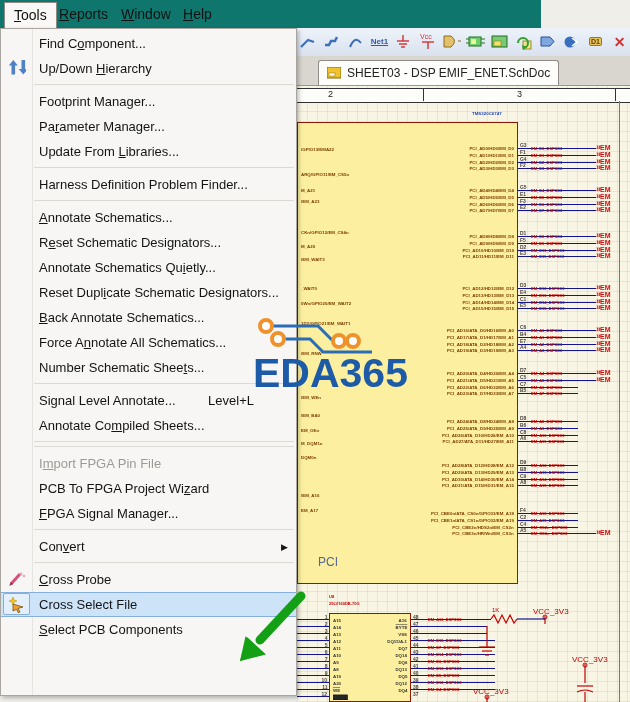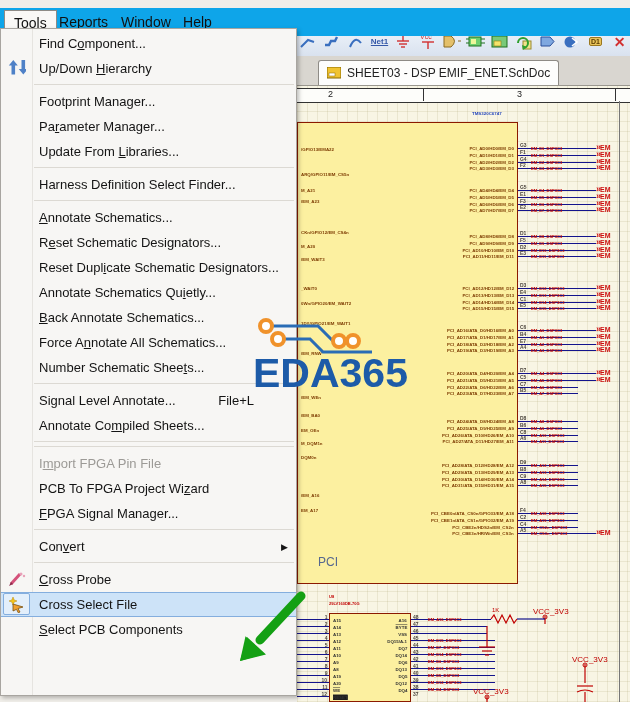--- a/index.html
+++ b/index.html
@@ -1,19 +1,19 @@
 <!DOCTYPE html>
 <html><head>
 <meta charset="utf-8">
 <style>
   html,body{margin:0;padding:0;}
   body{width:630px;height:702px;overflow:hidden;position:relative;background:#f0eee9;
        font-family:"Liberation Sans",sans-serif;-webkit-font-smoothing:antialiased;}
   
-  #menubar{position:absolute;left:0;top:8px;width:630px;height:28px;background:#0ea5e9;z-index:20;}
+  #menubar{position:absolute;left:0;top:0;width:541px;height:28px;background:#0f766e;z-index:20;}
   .mb-item{position:absolute;top:2px;height:24px;line-height:24px;padding:0 9px;font-size:14px;color:#111;}
   .mb-item u{text-decoration:underline;}
   .mb-item.open{background:#f9f8f6;border:1px solid #8e8b86;border-bottom:none;height:26px;}
   
   #toolbar{position:absolute;left:0;top:28px;width:630px;height:28px;z-index:8;
            background:linear-gradient(#eef3fa,#d9e2ef);border-bottom:1px solid #c2c8d2;}
   #toolbar .tbrow{position:absolute;left:298px;top:2px;display:flex;gap:5px;}
   .tb-icon{width:19px;height:23px;display:flex;align-items:center;justify-content:center;font-size:13px;}
   .tb-txt{font-size:8px;color:#3558a8;text-decoration:underline;font-weight:bold;}
   .tb-x{color:#d23030;font-weight:bold;font-size:14px;}
@@ -489,31 +489,31 @@
             <polygon points="5,16 5,6 2,6 7,0 12,6 9,6 9,16" transform="translate(-1,0) scale(.9)"></polygon>
             <polygon points="5,0 5,10 2,10 7,16 12,10 9,10 9,0" transform="translate(9,0) scale(.9)"></polygon>
           </g>
         </svg>
       </span><span>Up/Down <u>H</u>ierarchy</span></div>
     <div class="menu-sep"></div>
     <div class="mi"><span>Footprint Mana<u>g</u>er...</span></div>
     <div class="mi"><span>Pa<u>r</u>ameter Manager...</span></div>
     <div class="mi"><span>Update From <u>L</u>ibraries...</span></div>
     <div class="menu-sep"></div>
-    <div class="mi"><span>Harness Definition Select Finder...</span></div>
+    <div class="mi"><span>Harness Definition Problem Finder...</span></div>
     <div class="menu-sep"></div>
     <div class="mi"><span><u>A</u>nnotate Schematics...</span></div>
     <div class="mi"><span>R<u>e</u>set Schematic Designators...</span></div>
+    <div class="mi"><span>Annotate Schematics Qu<u>i</u>etly...</span></div>
     <div class="mi"><span>Reset Dupl<u>i</u>cate Schematic Designators...</span></div>
-    <div class="mi"><span>Annotate Schematics Qu<u>i</u>etly...</span></div>
     <div class="mi"><span><u>B</u>ack Annotate Schematics...</span></div>
     <div class="mi"><span>Force A<u>n</u>notate All Schematics...</span></div>
     <div class="mi"><span>Number Schematic Shee<u>t</u>s...</span></div>
     <div class="menu-sep"></div>
-    <div class="mi"><span>Signal Level Annotate...</span><span class="sc">File+L</span></div>
+    <div class="mi"><span>Signal Level Annotate...</span><span class="sc">Level+L</span></div>
     <div class="mi"><span>Annotate Co<u>m</u>piled Sheets...</span></div>
     <div class="menu-sep"></div>
     <div class="menu-sep"></div>
     <div class="mi disabled"><span>I<u>m</u>port FPGA Pin File</span></div>
     <div class="mi"><span>PCB To FPGA Project Wi<u>z</u>ard</span></div>
     <div class="mi"><span><u>F</u>PGA Signal Manager...</span></div>
     <div class="menu-sep"></div>
     <div class="mi"><span>Con<u>v</u>ert</span><span class="sub">▶</span></div>
     <div class="menu-sep"></div>
     <div class="mi"><span class="ico">

